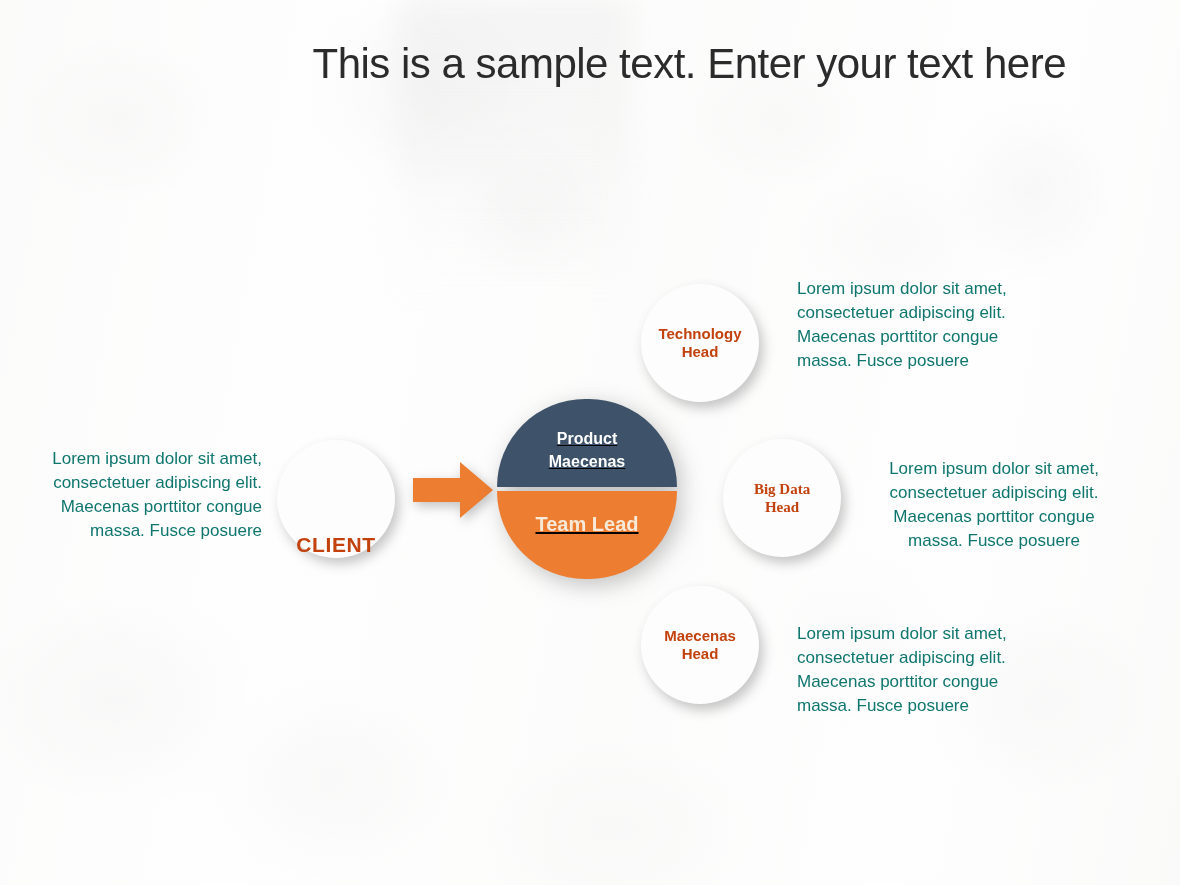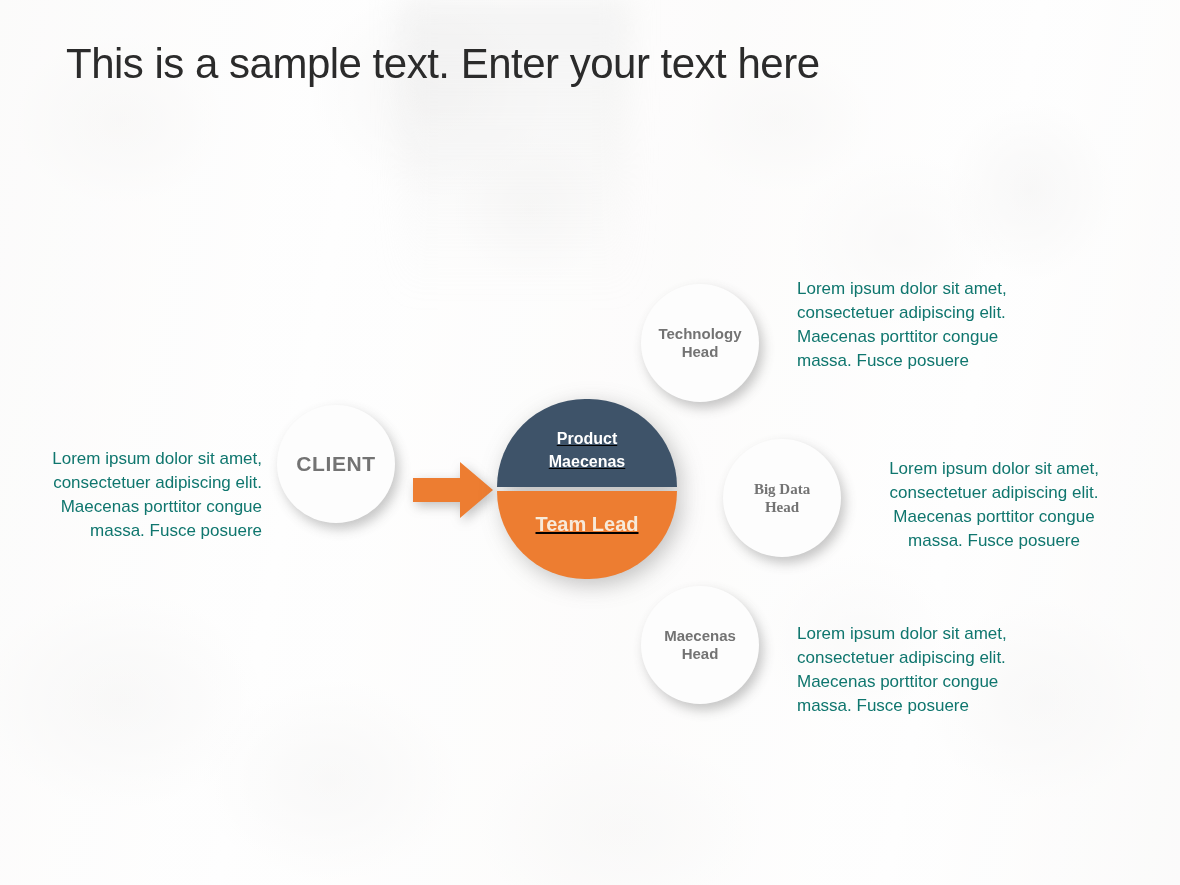--- a/index.html
+++ b/index.html
@@ -59,48 +59,50 @@
     position: absolute;
     left: 66px;
     top: 40px;
     width: 1000px;
     font-size: 42px;
     line-height: 1.15;
     font-weight: 400;
     letter-spacing: -0.5px;
     color: #2b2b2b;
     white-space: nowrap;
+    text-align: right;
   }
 
   
   .node {
     position: absolute;
     border-radius: 50%;
     display: flex;
     align-items: center;
     justify-content: center;
     text-align: center;
   }
 
   .node-white {
     background: #fdfdfd;
     box-shadow: 4px 6px 12px rgba(70,70,70,0.30);
   }
   .node-white .node-label {
-    color: #737373;
+    color: #c2410c;
     font-weight: bold;
     line-height: 1.22;
   }
 
   
   #node-client {
     left: 277px;
-    top: 405px;
-    width: 118px;
-    height: 118px;
+    top: 440px;
+    width: 118px;
+    height: 118px;
+    align-items: flex-end;
   }
   #node-client .node-label {
     font-size: 21px;
     letter-spacing: 0.6px;
   }
 
   
   #node-technology {
     left: 641px;
     top: 284px;

